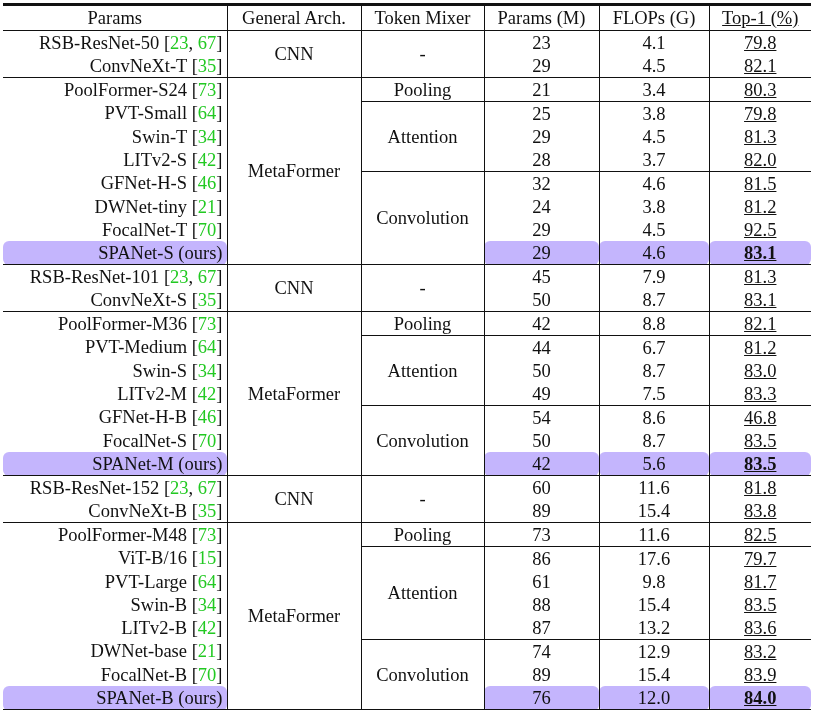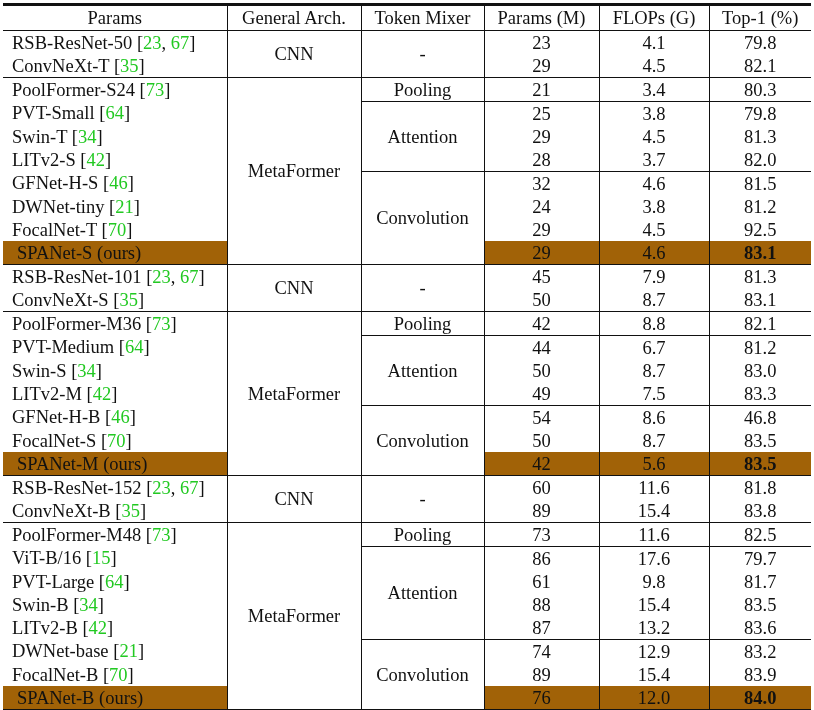--- a/index.html
+++ b/index.html
@@ -25,28 +25,28 @@
     padding: 0 4px;
     height: 23px;
     line-height: 22px;
     text-align: center;
     border-left: 1.5px solid #111;
     border-right: 1.5px solid #111;
     white-space: nowrap;
     font-weight: normal;
   }
   th:first-child, td:first-child { border-left: none; }
-  th:last-child, td:last-child { border-right: none; }
+  th:last-child, td:last-child { border-right: none; text-decoration: underline; }
   thead th { border-bottom: 1.5px solid #111; height: 24px; }
-  td.model { text-align: left; padding-left: 9px; }
+  td.model { text-align: right; padding-left: 9px; }
   td.arch, td.mixer { vertical-align: middle; }
   tr.group-start td { border-top: 1.5px solid #111; }
   td.mixer-start { border-top: 1.5px solid #111; }
   td.cell-start { border-top: 1.5px solid #111; }
-  tr.ours td.model, tr.ours td.num { background: #a16207; }
+  tr.ours td.model, tr.ours td.num { background: #c4b5fd; border-radius: 6px; }
   tr.ours td.model { padding-left: 14px; }
   .cite { color: #22c922; }
   .bold { font-weight: bold; }
 </style>
 </head>
 <body>
 
 <div class="tbl-wrap">
   <table>
     <colgroup>

